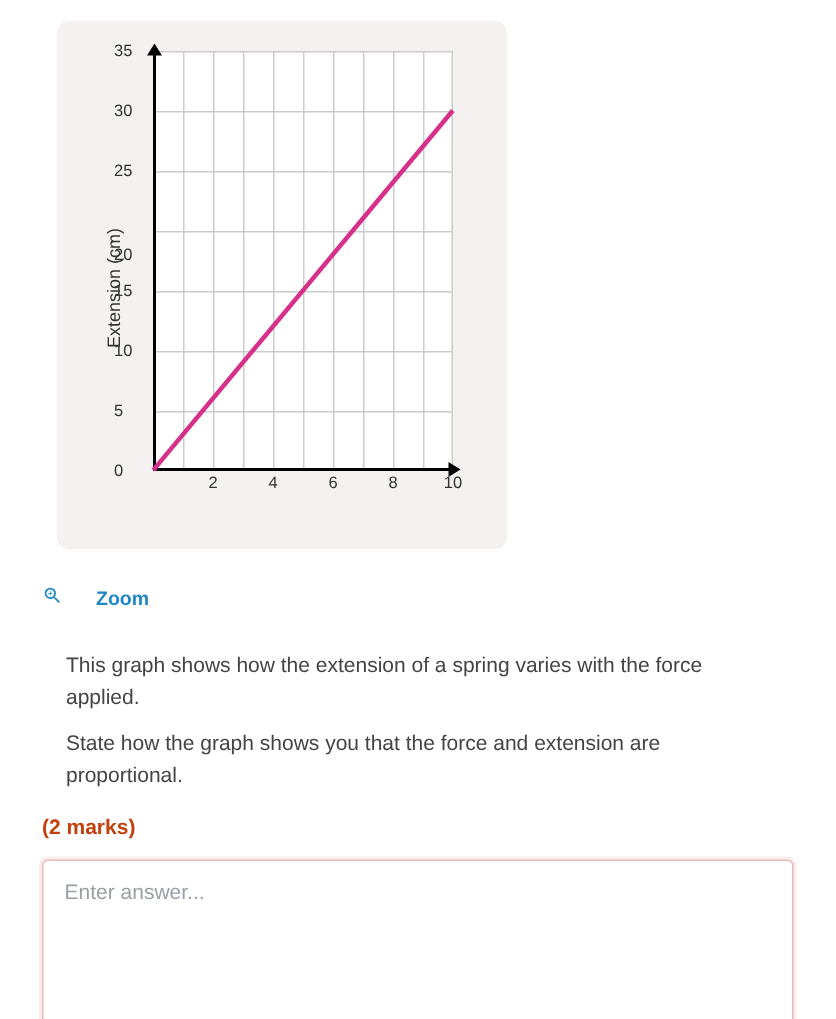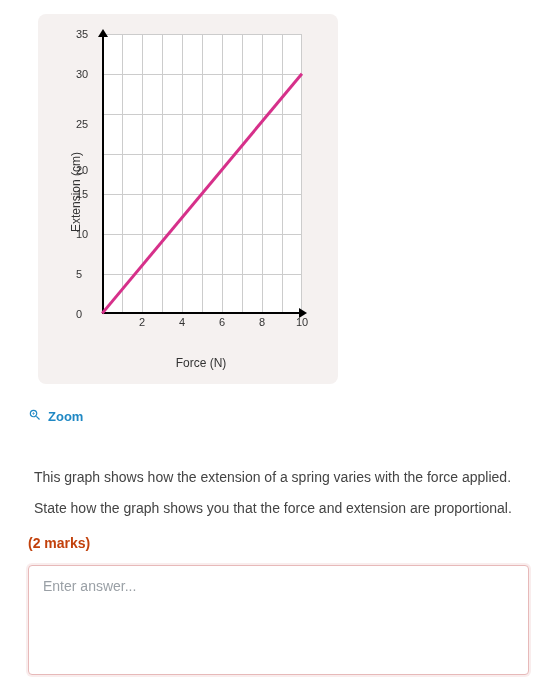--- a/index.html
+++ b/index.html
@@ -87,33 +87,33 @@
   position: absolute; left:-4px; top:-5px;
   width:0;height:0;border-left:5px solid transparent;border-right:5px solid transparent;border-bottom:8px solid #000;
 }
 .arrow-h {
   position: absolute; right:-5px; bottom:-4px;
   width:0;height:0;border-top:5px solid transparent;border-bottom:5px solid transparent;border-left:8px solid #000;
 }
 .zoom-link {
   display: inline-flex;
   align-items: center;
-  gap: 6px;
+  gap: 22px;
   color: #1f88c4;
   font-weight: 700;
   font-size: 13px;
   cursor: pointer;
-  margin: 6px 0 32px 0;
+  margin: 6px 0 16px 0;
 }
 .zoom-link svg { width: 14px; height: 14px; }
 .q-text {
   color: #444;
   font-size: 14px;
   line-height: 1.5;
-  margin: 10px 6px;
+  margin: 10px 16px;
 }
 .marks {
   font-weight: 700;
   color: #c2410c;
   font-size: 14px;
   margin: 16px 0 14px 0;
 }
 .answer-box {
   width: 100%;
   height: 110px;
@@ -134,21 +134,21 @@
 
 
 
 <div class="chart-card">
   <div class="chart-inner">
 
     <span class="ylabel">Extension (cm)</span>
 
     <span class="ytick" style="top:2px">35</span>
     <span class="ytick" style="top:42px">30</span>
-    <span class="ytick" style="top:92px">25</span>
+    <span class="ytick" style="top:82px">25</span>
     <span class="ytick" style="top:138px">20</span>
     <span class="ytick" style="top:162px">15</span>
     <span class="ytick" style="top:202px">10</span>
     <span class="ytick" style="top:242px">5</span>
     <span class="ytick" style="top:282px">0</span>
 
     <span class="xtick" style="left:74px">2</span>
     <span class="xtick" style="left:114px">4</span>
     <span class="xtick" style="left:154px">6</span>
     <span class="xtick" style="left:194px">8</span>
@@ -173,21 +173,20 @@
         <div class="grid-h" style="top:200px"></div>
       <div class="grid-h" style="top:240px"></div>
       <div class="axis-l"></div>
       <div class="axis-b"></div>
       <div class="arrow-v"></div>
       <div class="arrow-h"></div>
       <div class="data-line" style="width:312px; transform: rotate(-50.2deg);"></div>
     </div>
 
   </div>
-  <div class="xlabel">Force (N)</div>
 </div>
 
 <div class="zoom-link">
   <span>
     <svg viewBox="0 0 24 24" fill="#1f88c4">
         <path d="M15.5 14h-.79l-.28-.27A6.471 6.471 0 0016 9.5 6.5 6.5 0 109.5 16c1.61 0 3.09-.59 4.23-1.57l.27.28v.79l5 4.99L20.49 19l-4.99-5zm-6 0C7.01 14 5 11.99 5 9.5S7.01 5 9.5 5 14 7.01 14 9.5 11.99 14 9.5 14zM10 7H9v2H7v1h2v2h1v-2h2V9h-2z"></path>
       </svg>
   </span>
   <span>Zoom</span>
 </div>

